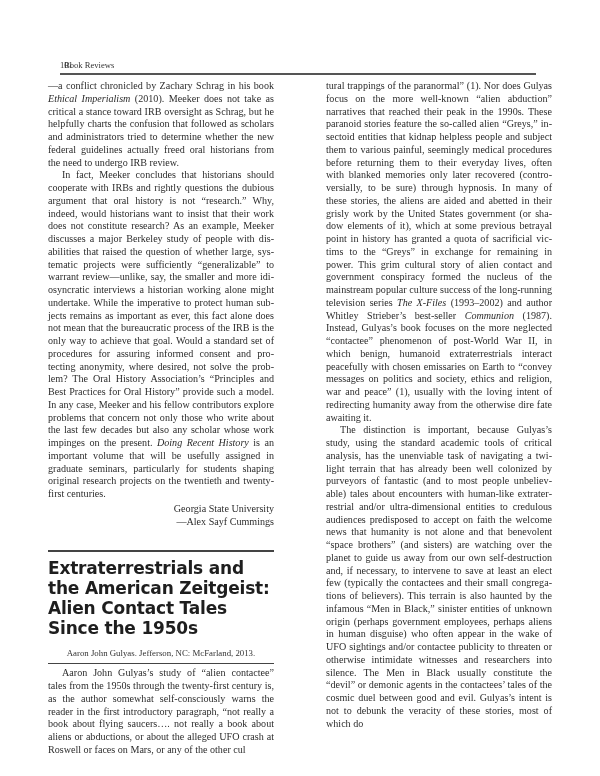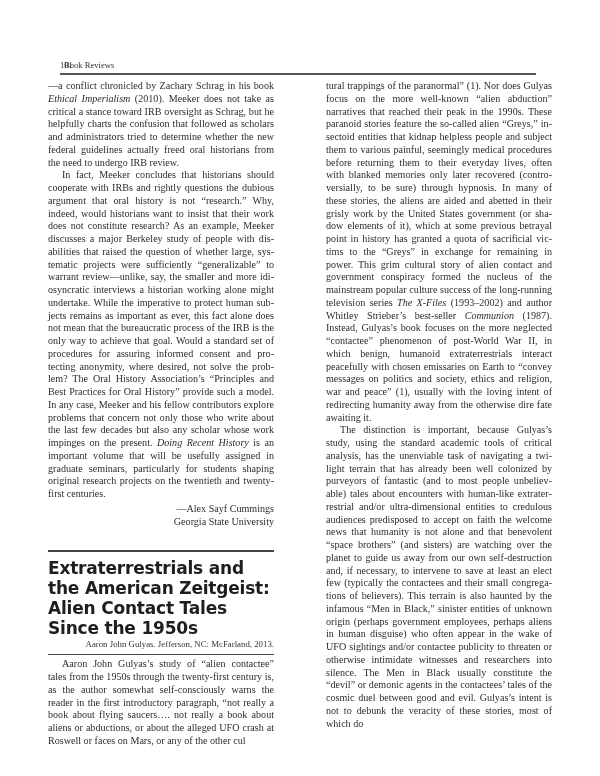--- a/index.html
+++ b/index.html
@@ -32,40 +32,40 @@
     .signature div { line-height: 13.3px; }
 
     .section-rule { height: 1.6px; background: #444; margin-top: 22px; }
 
     .book-title {
       font-family: "DejaVu Sans", "Liberation Sans", sans-serif;
       font-weight: bold; font-size: 17px; line-height: 20px; color: #1e1e1e;
       margin-top: 6px; letter-spacing: -0.2px; text-align: left;
     }
     .book-citation {
-      font-size: 8.8px; line-height: 11px; margin-top: 1px; text-align: right; color: #333;
+      font-size: 8.8px; line-height: 11px; margin-top: 10px; text-align: center; color: #333;
     }
     .citation-rule { height: 1.4px; background: #444; margin-top: 4px; margin-bottom: 3px; }
   </style>
 </head>
 <body>
 
 <div class="running-head">
   <span class="folio">101</span>
   <span class="title">Book Reviews</span>
 </div>
 <div class="head-rule"></div>
 
 <div class="col left">
   <p><span>—a conflict chronicled by Zachary Schrag in his book </span><i>Ethical Imperialism</i><span> (2010). Meeker does not take as critical a stance toward IRB oversight as Schrag, but he helpfully charts the confusion that followed as scholars and administrators tried to determine whether the new federal guidelines actually freed oral historians from the need to undergo IRB review.</span></p>
   <p class="indent"><span>In fact, Meeker concludes that historians should cooperate with IRBs and rightly questions the dubious argument that oral history is not “research.” Why, indeed, would historians want to insist that their work does not constitute research? As an example, Meeker discusses a major Berkeley study of people with dis­abilities that raised the question of whether large, sys­tematic projects were sufficiently “generalizable” to warrant review—unlike, say, the smaller and more idi­osyncratic interviews a historian working alone might undertake. While the imperative to protect human sub­jects remains as important as ever, this fact alone does not mean that the bureaucratic process of the IRB is the only way to achieve that goal. Would a standard set of procedures for assuring informed consent and pro­tecting anonymity, where desired, not solve the prob­lem? The Oral History Association’s “Principles and Best Practices for Oral History” provide such a model. In any case, Meeker and his fellow contributors explore problems that concern not only those who write about the last few decades but also any scholar whose work impinges on the present. </span><i>Doing Recent History</i><span> is an important volume that will be usefully assigned in graduate seminars, particularly for students shaping original research projects on the twentieth and twenty-first centuries.</span></p>
 
   <div class="signature">
+    <div>Georgia State University</div>
     <div>—Alex Sayf Cummings</div>
-    <div>Georgia State University</div>
   </div>
 
   <div class="section-rule"></div>
   <div class="book-title">Extraterrestrials and the American Zeitgeist: Alien Contact Tales Since the 1950s</div>
   <div class="book-citation">Aaron John Gulyas. Jefferson, NC: McFarland, 2013.</div>
   <div class="citation-rule"></div>
   <p class="indent">Aaron John Gulyas’s study of “alien contactee” tales from the 1950s through the twenty-first century is, as the author somewhat self-consciously warns the reader in the first introductory paragraph, “not really a book about flying saucers…. not really a book about aliens or abductions, or about the alleged UFO crash at Roswell or faces on Mars, or any of the other cul­</p>
 </div>
 
 <div class="col right">

